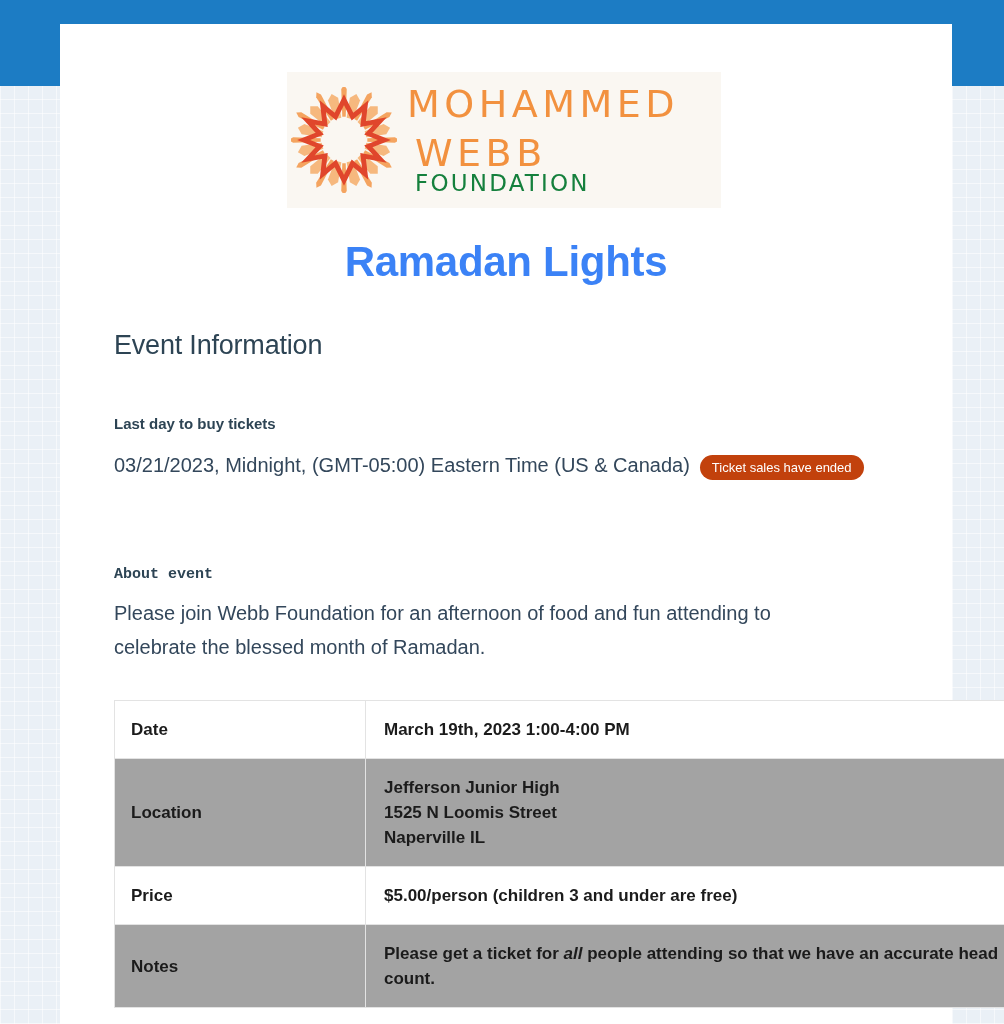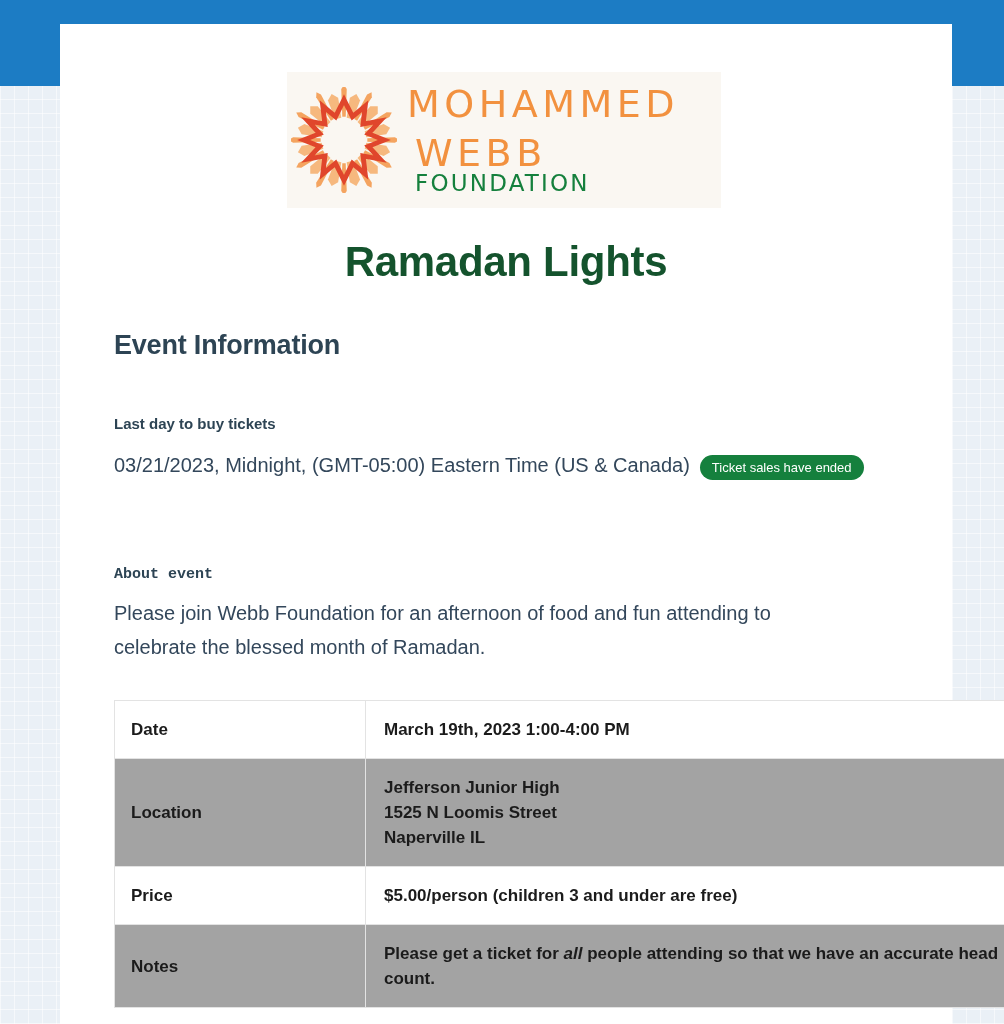--- a/index.html
+++ b/index.html
@@ -103,30 +103,30 @@
 
   
   .event-title {
     position: absolute;
     left: 0;
     top: 214px;
     width: 892px;
     text-align: center;
     font-size: 42px;
     font-weight: bold;
-    color: #14532d;
+    color: #3b82f6;
     letter-spacing: -0.3px;
   }
 
   .section-heading {
     position: absolute;
     left: 54px;
     top: 306px;
     font-size: 27px;
-    font-weight: bold;
+    font-weight: normal;
     color: #2d4454;
     letter-spacing: -0.2px;
   }
 
   .field-label {
     position: absolute;
     left: 54px;
     font-size: 15px;
     font-weight: bold;
     color: #2d4454;
@@ -141,21 +141,21 @@
     font-size: 20px;
     color: #33475b;
     line-height: 38px;
   }
   .value-lastday { top: 422px; }
   .value-about   { top: 572px; line-height: 34px; width: 730px; }
 
   
   .status-pill {
     display: inline;
-    background: #15803d;
+    background: #c2410c;
     color: #ffffff;
     font-size: 13px;
     line-height: 26px;
     padding: 5px 12px;
     border-radius: 14px;
     box-decoration-break: clone;
     -webkit-box-decoration-break: clone;
     white-space: normal;
     margin-left: 10px;
   }

